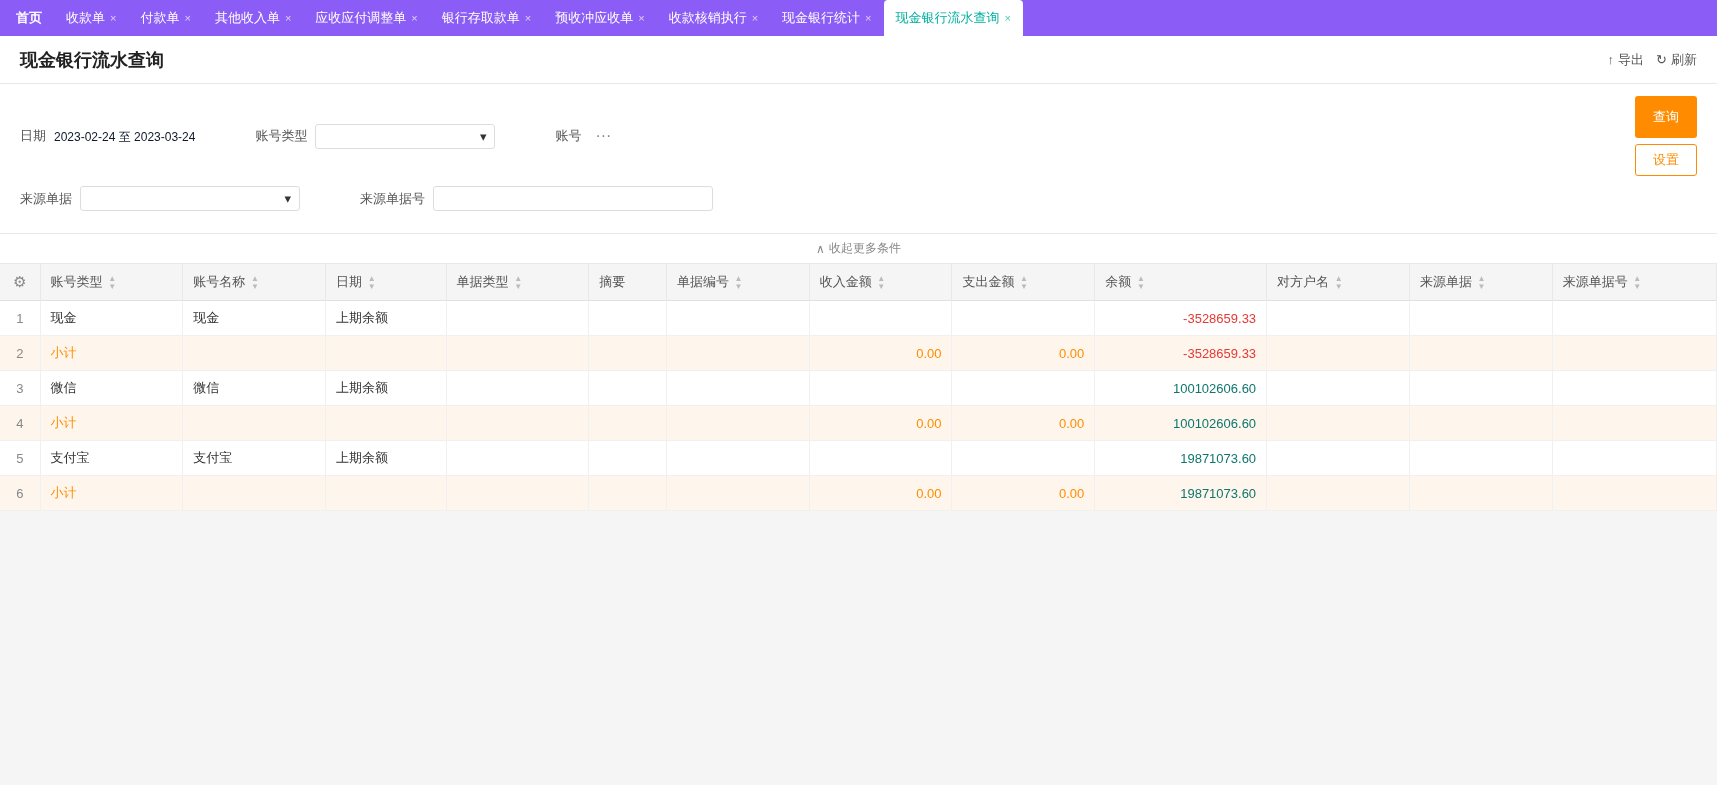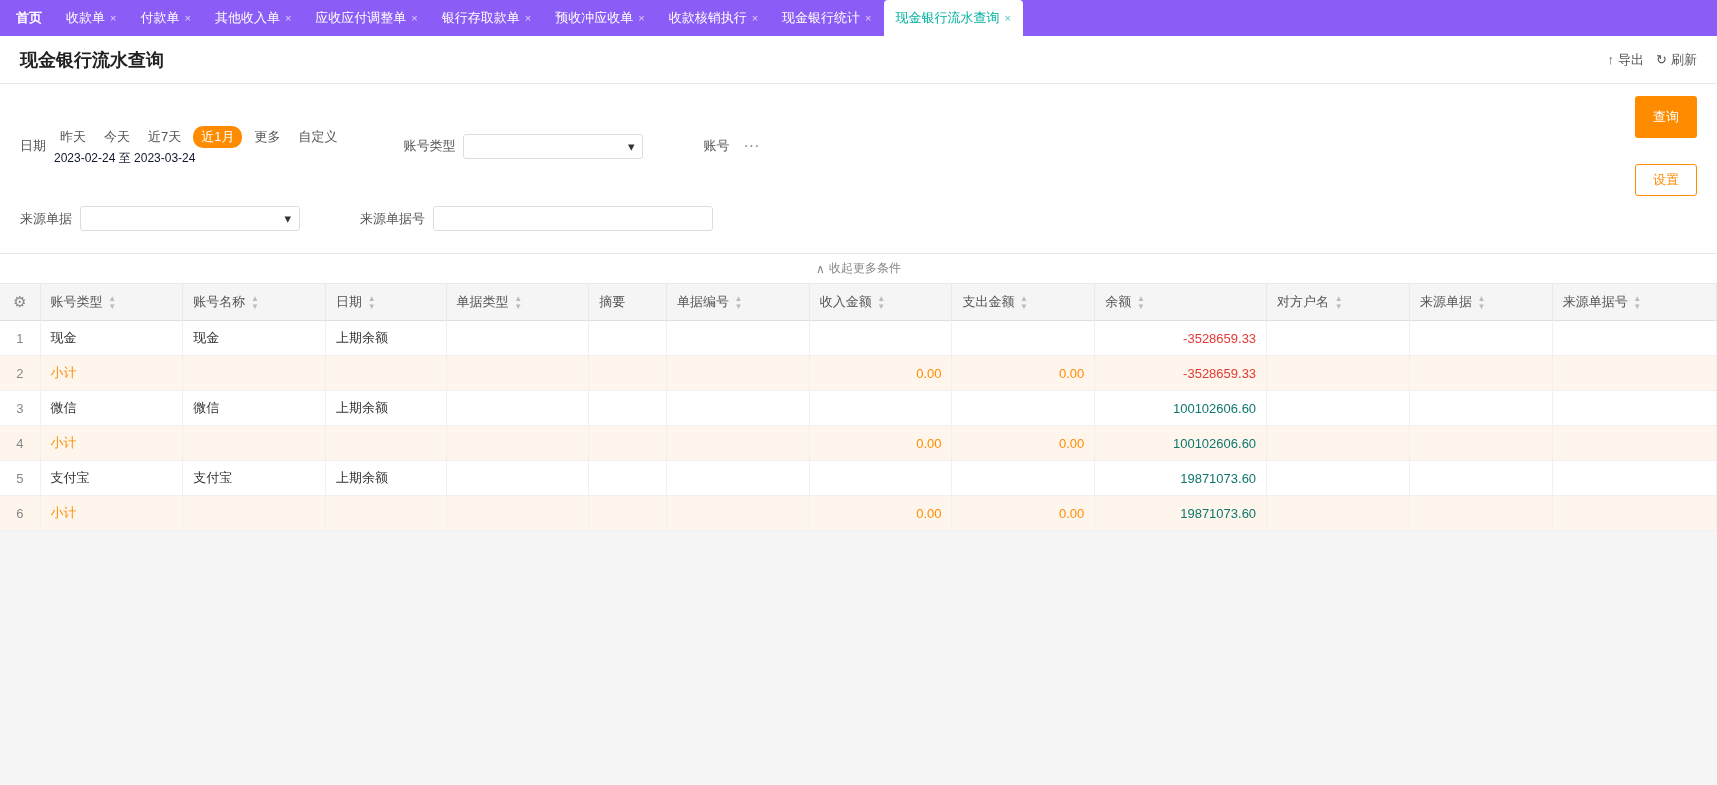--- a/index.html
+++ b/index.html
@@ -150,21 +150,20 @@
       font-size: 13px;
     }
     .btn-settings {
       background: #fff;
       color: #ff8c00;
       border: 1px solid #ff8c00;
       border-radius: 3px;
       padding: 6px 14px;
       cursor: pointer;
       font-size: 13px;
-      margin-top: 20px;
     }
 
     
     .collapse-bar {
       display: flex;
       justify-content: center;
       align-items: center;
       padding: 6px 0;
       cursor: pointer;
       color: #888;
@@ -290,28 +289,20 @@
     </div>
   </div>
 </div>
 
 <div class="filter-area">
   <div class="filter-row">
 
     <div class="filter-group">
       <span class="filter-label">日期</span>
       <div class="date-group">
-        <div class="date-shortcuts">
-          <button class="date-btn">昨天</button>
-          <button class="date-btn">今天</button>
-          <button class="date-btn">近7天</button>
-          <button class="date-btn active">近1月</button>
-          <button class="date-btn">更多</button>
-          <button class="date-btn">自定义</button>
-        </div>
         <div class="date-range">2023-02-24 至 2023-03-24</div>
       </div>
     </div>
 
     <div class="filter-group" style="margin-left:40px;">
       <span class="filter-label">账号类型</span>
       <div class="filter-select">
         <span></span>
         <span>▾</span>
       </div>

